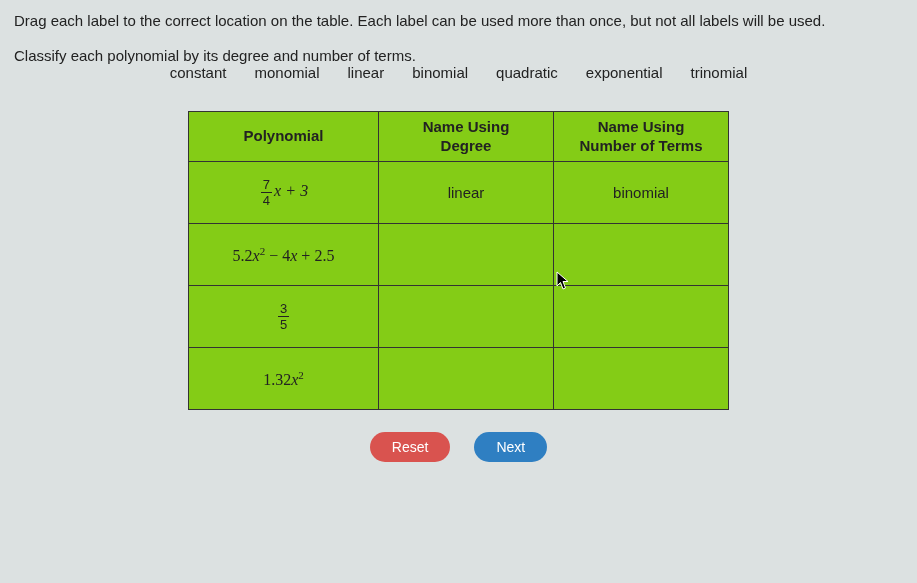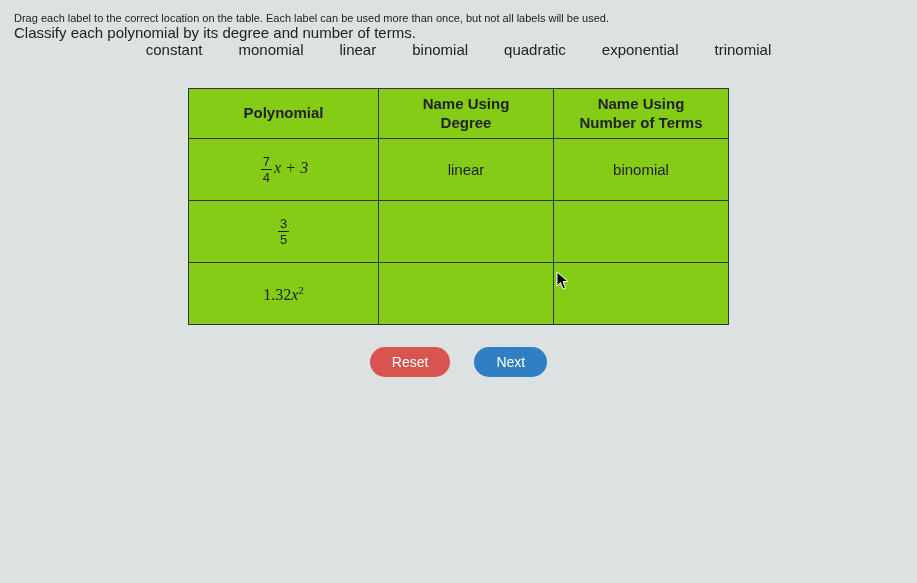--- a/index.html
+++ b/index.html
@@ -7,29 +7,30 @@
     margin: 0;
     padding: 12px 14px;
     width: 917px;
     height: 583px;
     background: #dce1e1;
     font-family: Arial, Helvetica, sans-serif;
     color: #222;
     position: relative;
   }
   .instruction-1 {
-    font-size: 11px;
+    font-size: 15px;
+    margin-bottom: 18px;
   }
   .instruction-2 {
     font-size: 15px;
   }
   .labels-row {
     display: flex;
     justify-content: center;
-    gap: 36px;
+    gap: 28px;
     margin: 0 auto 30px;
     padding: 0 60px;
   }
   .drag-label {
     font-size: 15px;
     cursor: grab;
     user-select: none;
   }
   .table-wrap {
     display: flex;
@@ -132,20 +133,29 @@
       <tr>
         <td><span class="frac"><span class="num">7</span><span class="den">4</span></span><span class="mathline">x</span> <span class="mathline n">+ 3</span></td>
         <td>
             <div class="drop-zone">linear</div>
           </td>
         <td>
             <div class="drop-zone">binomial</div>
           </td>
       </tr>
       <tr>
+        <td><span class="mathline"><span class="n">5.2</span>x<sup>2</sup> <span class="n">−</span> <span class="n">4</span>x <span class="n">+ 2.5</span></span></td>
+        <td>
+            <div class="drop-zone"></div>
+          </td>
+        <td>
+            <div class="drop-zone"></div>
+          </td>
+      </tr>
+      <tr>
         <td><span class="frac"><span class="num">3</span><span class="den">5</span></span></td>
         <td>
             <div class="drop-zone"></div>
           </td>
         <td>
             <div class="drop-zone"></div>
           </td>
       </tr>
       <tr>
         <td><span class="mathline"><span class="n">1.32</span>x<sup>2</sup></span></td>

